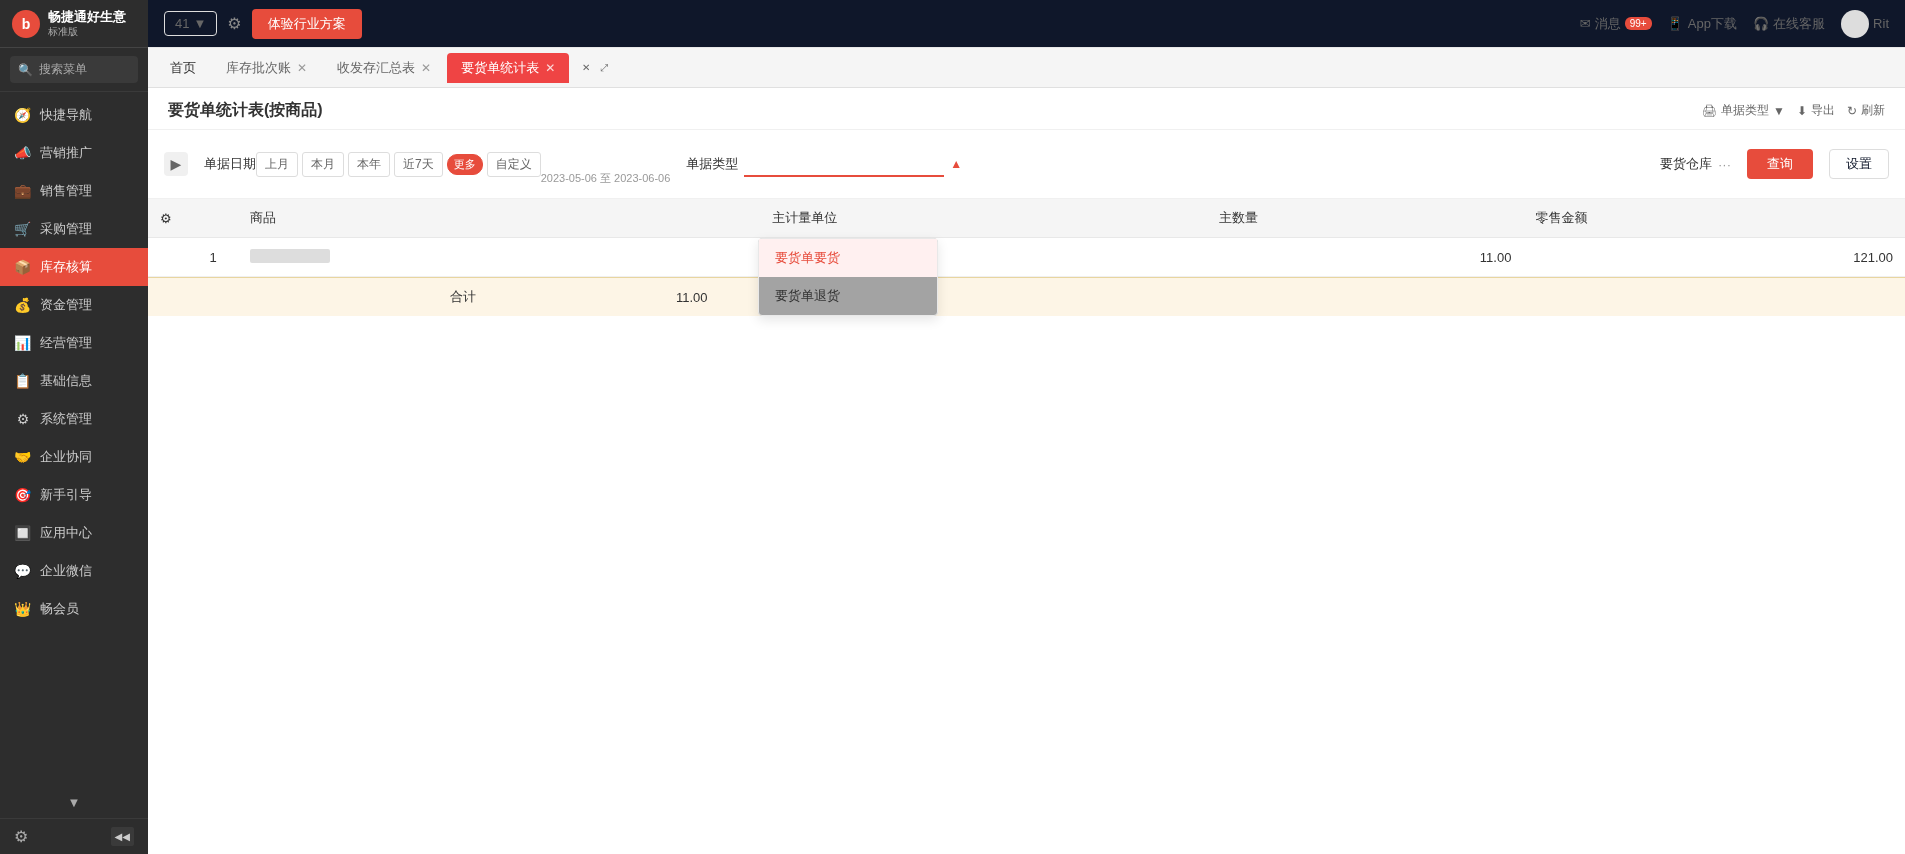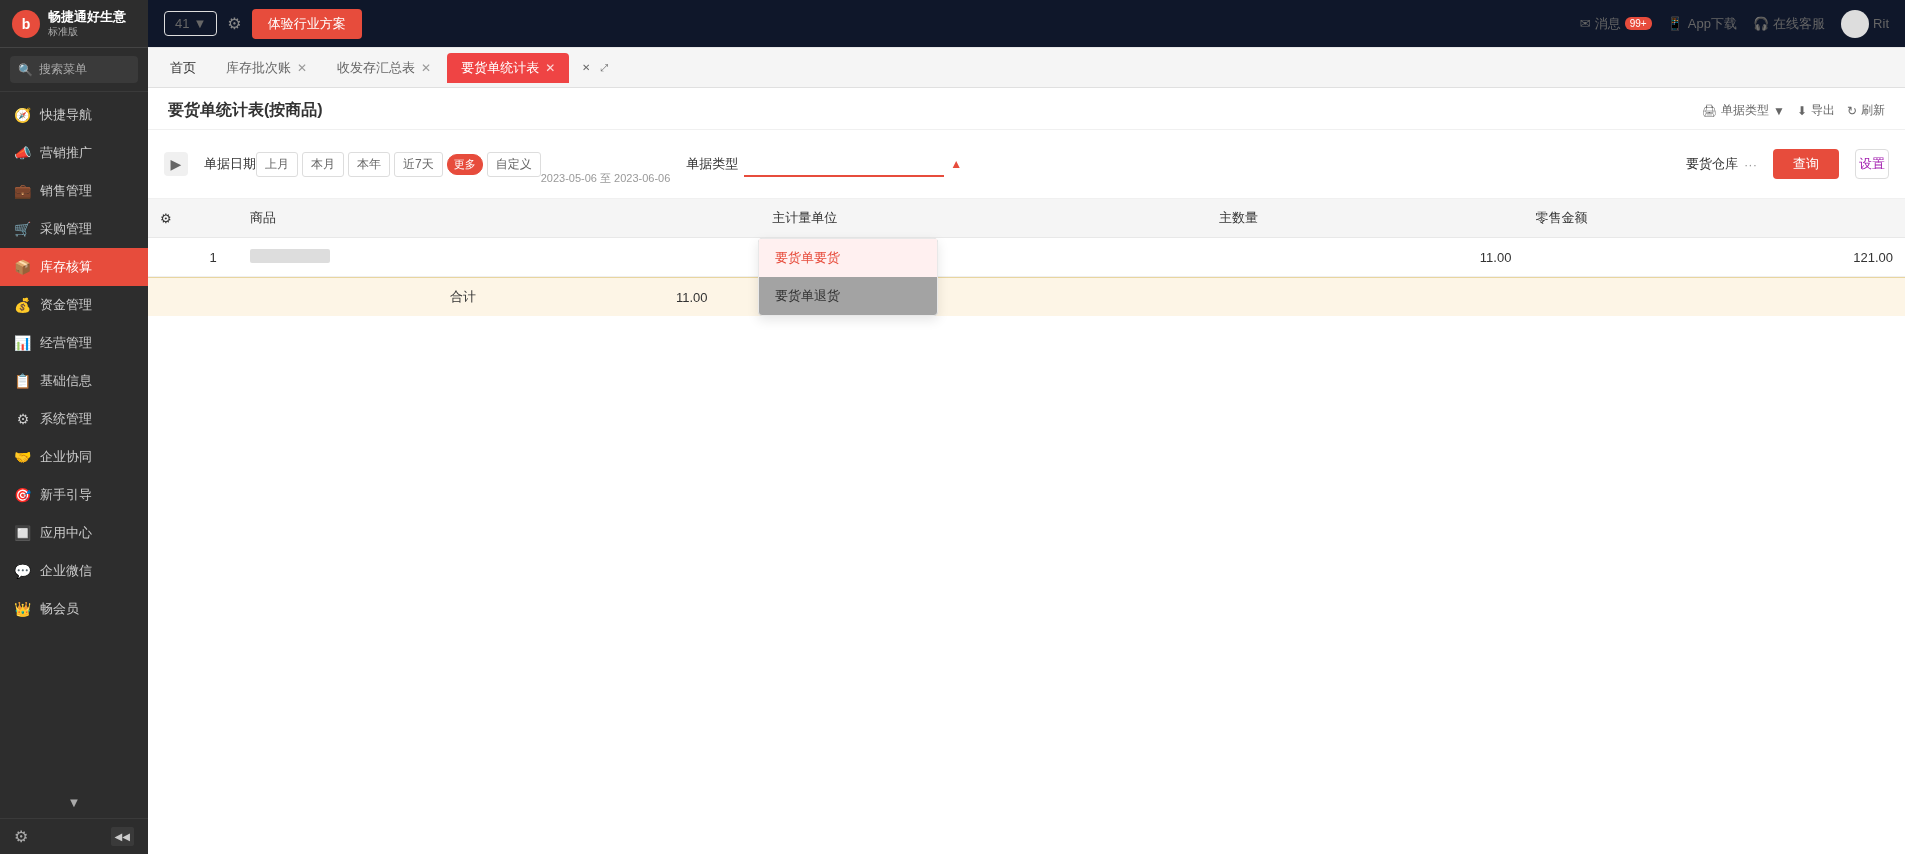--- a/index.html
+++ b/index.html
@@ -328,23 +328,23 @@
       background: #e74c3c;
       color: white;
       border: none;
       padding: 6px 20px;
       border-radius: 4px;
       cursor: pointer;
       font-size: 13px;
     }
     .settings-btn {
       background: white;
-      color: #a21caf;
+      color: #0f172a;
       border: 1px solid #ddd;
-      padding: 5px 3px;
+      padding: 5px 16px;
       border-radius: 4px;
       cursor: pointer;
       font-size: 13px;
     }
 
     
     .dropdown-menu {
       position: absolute;
       top: 68px;
       left: 610px;

